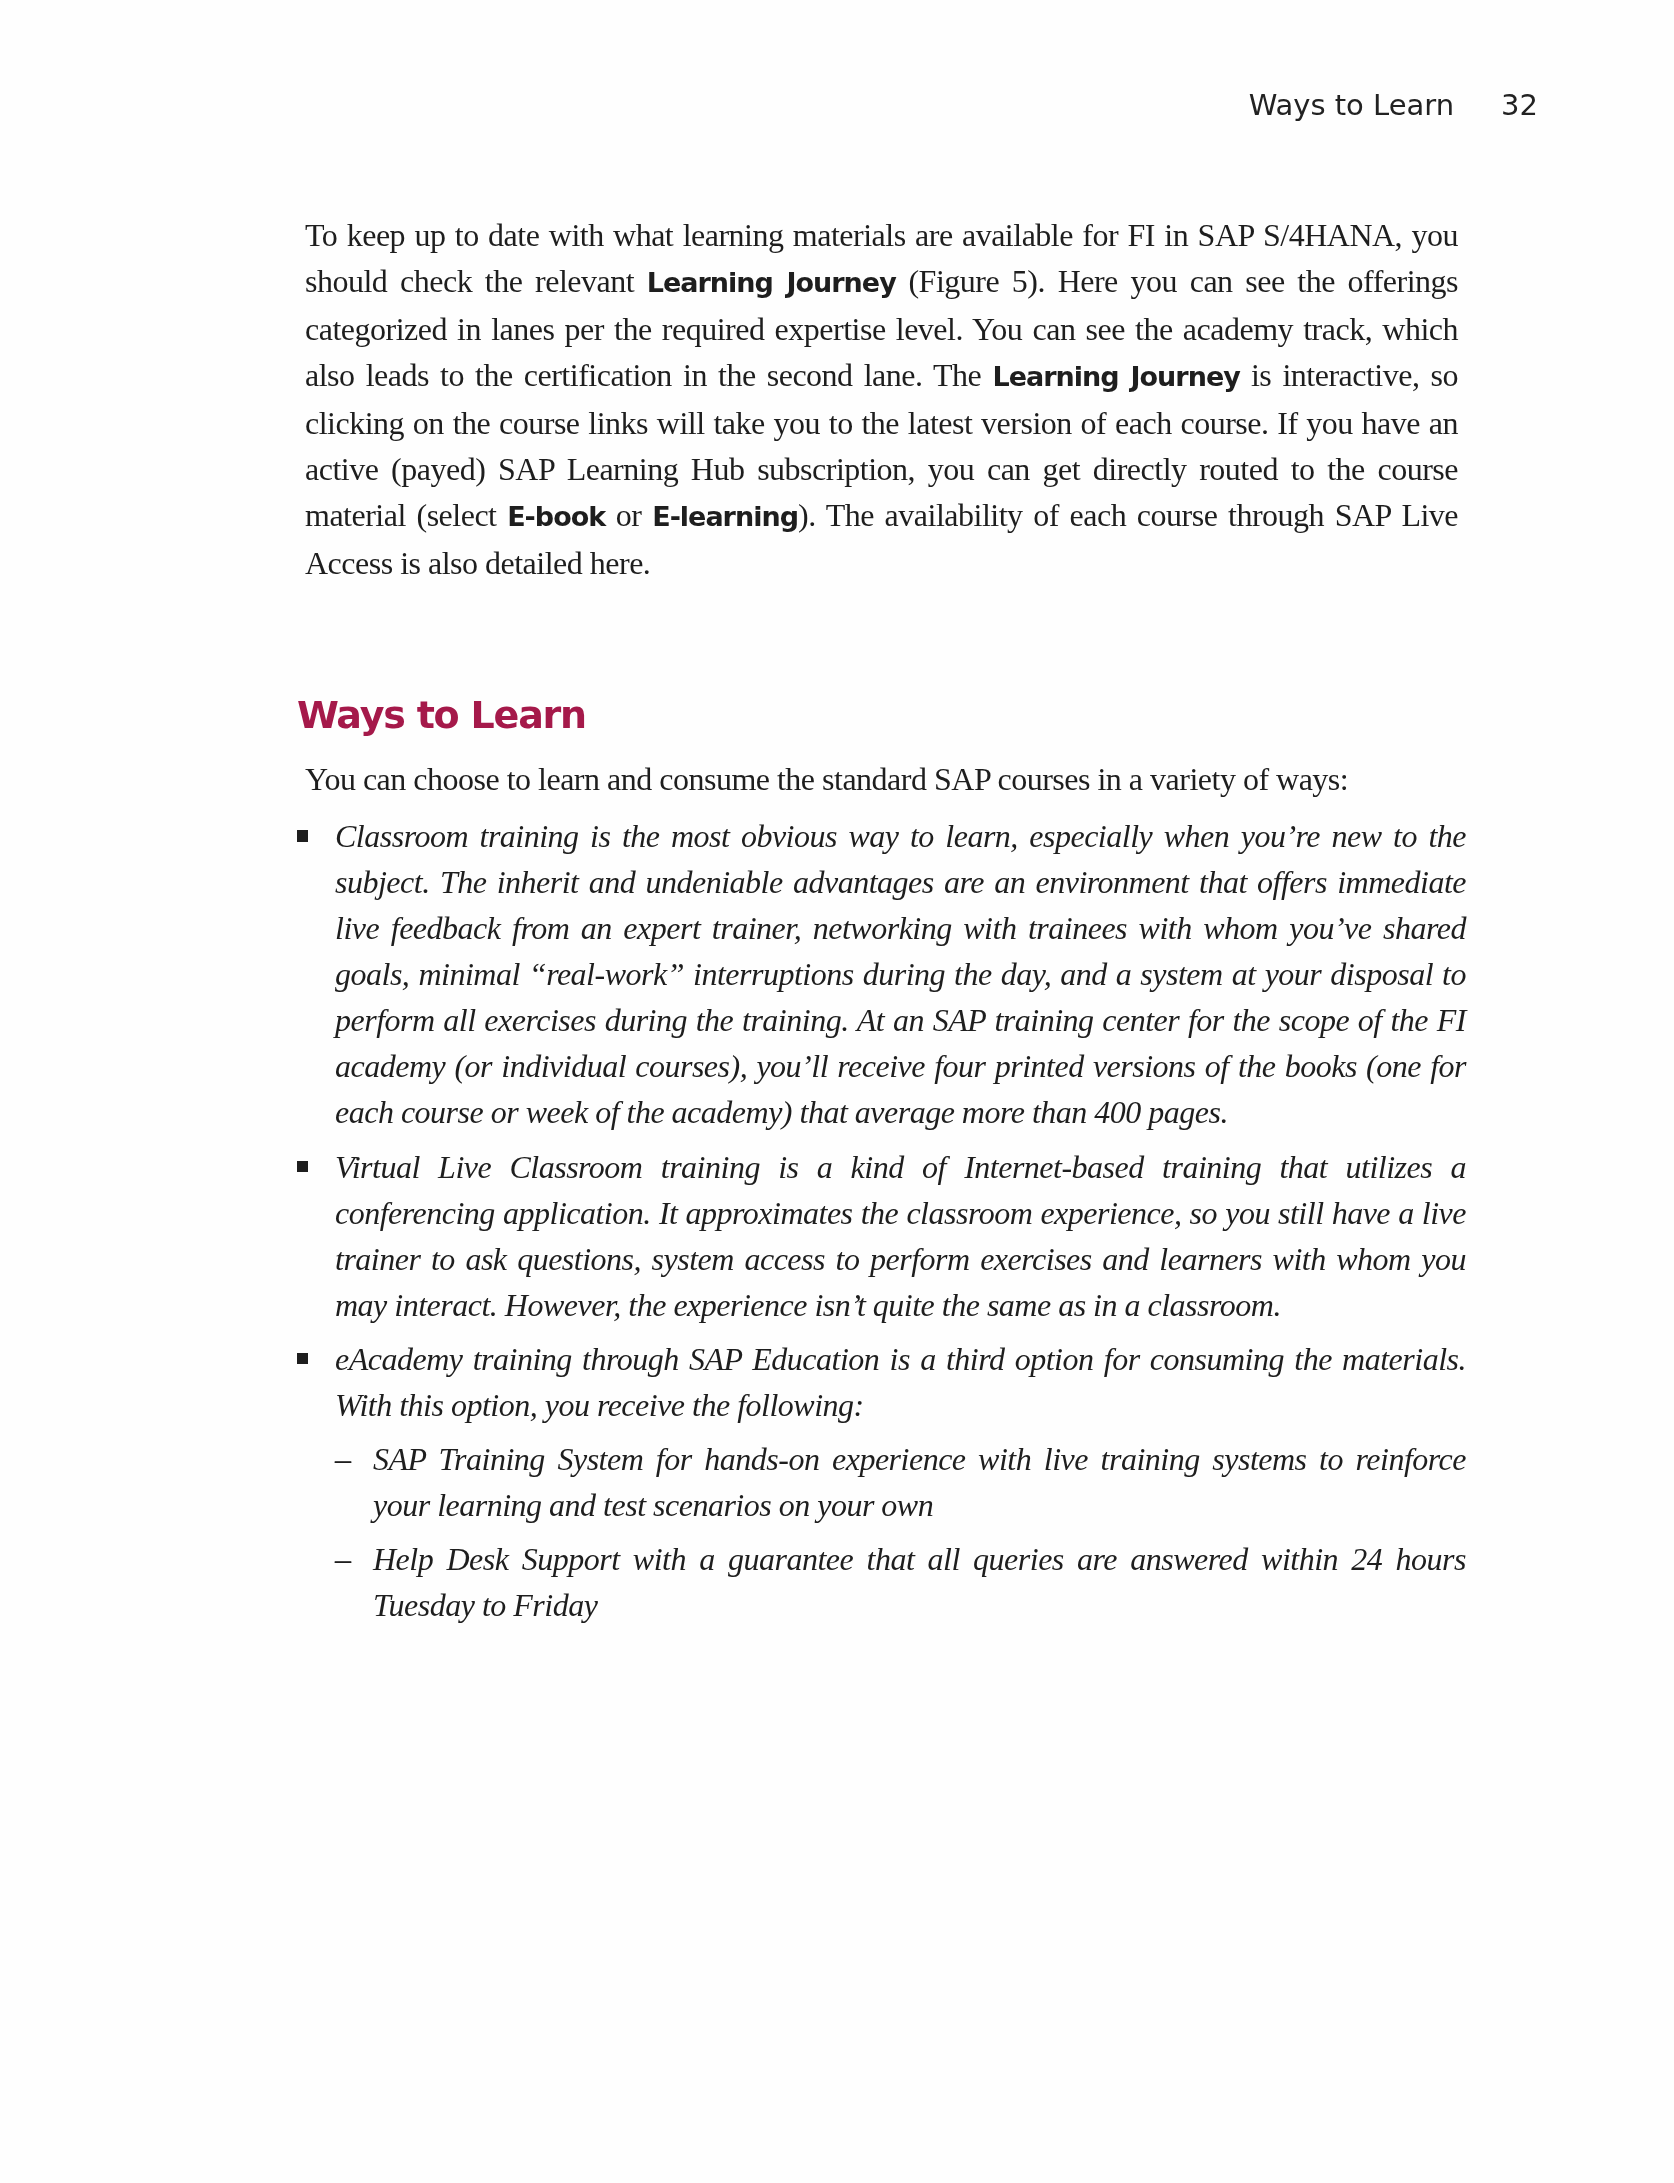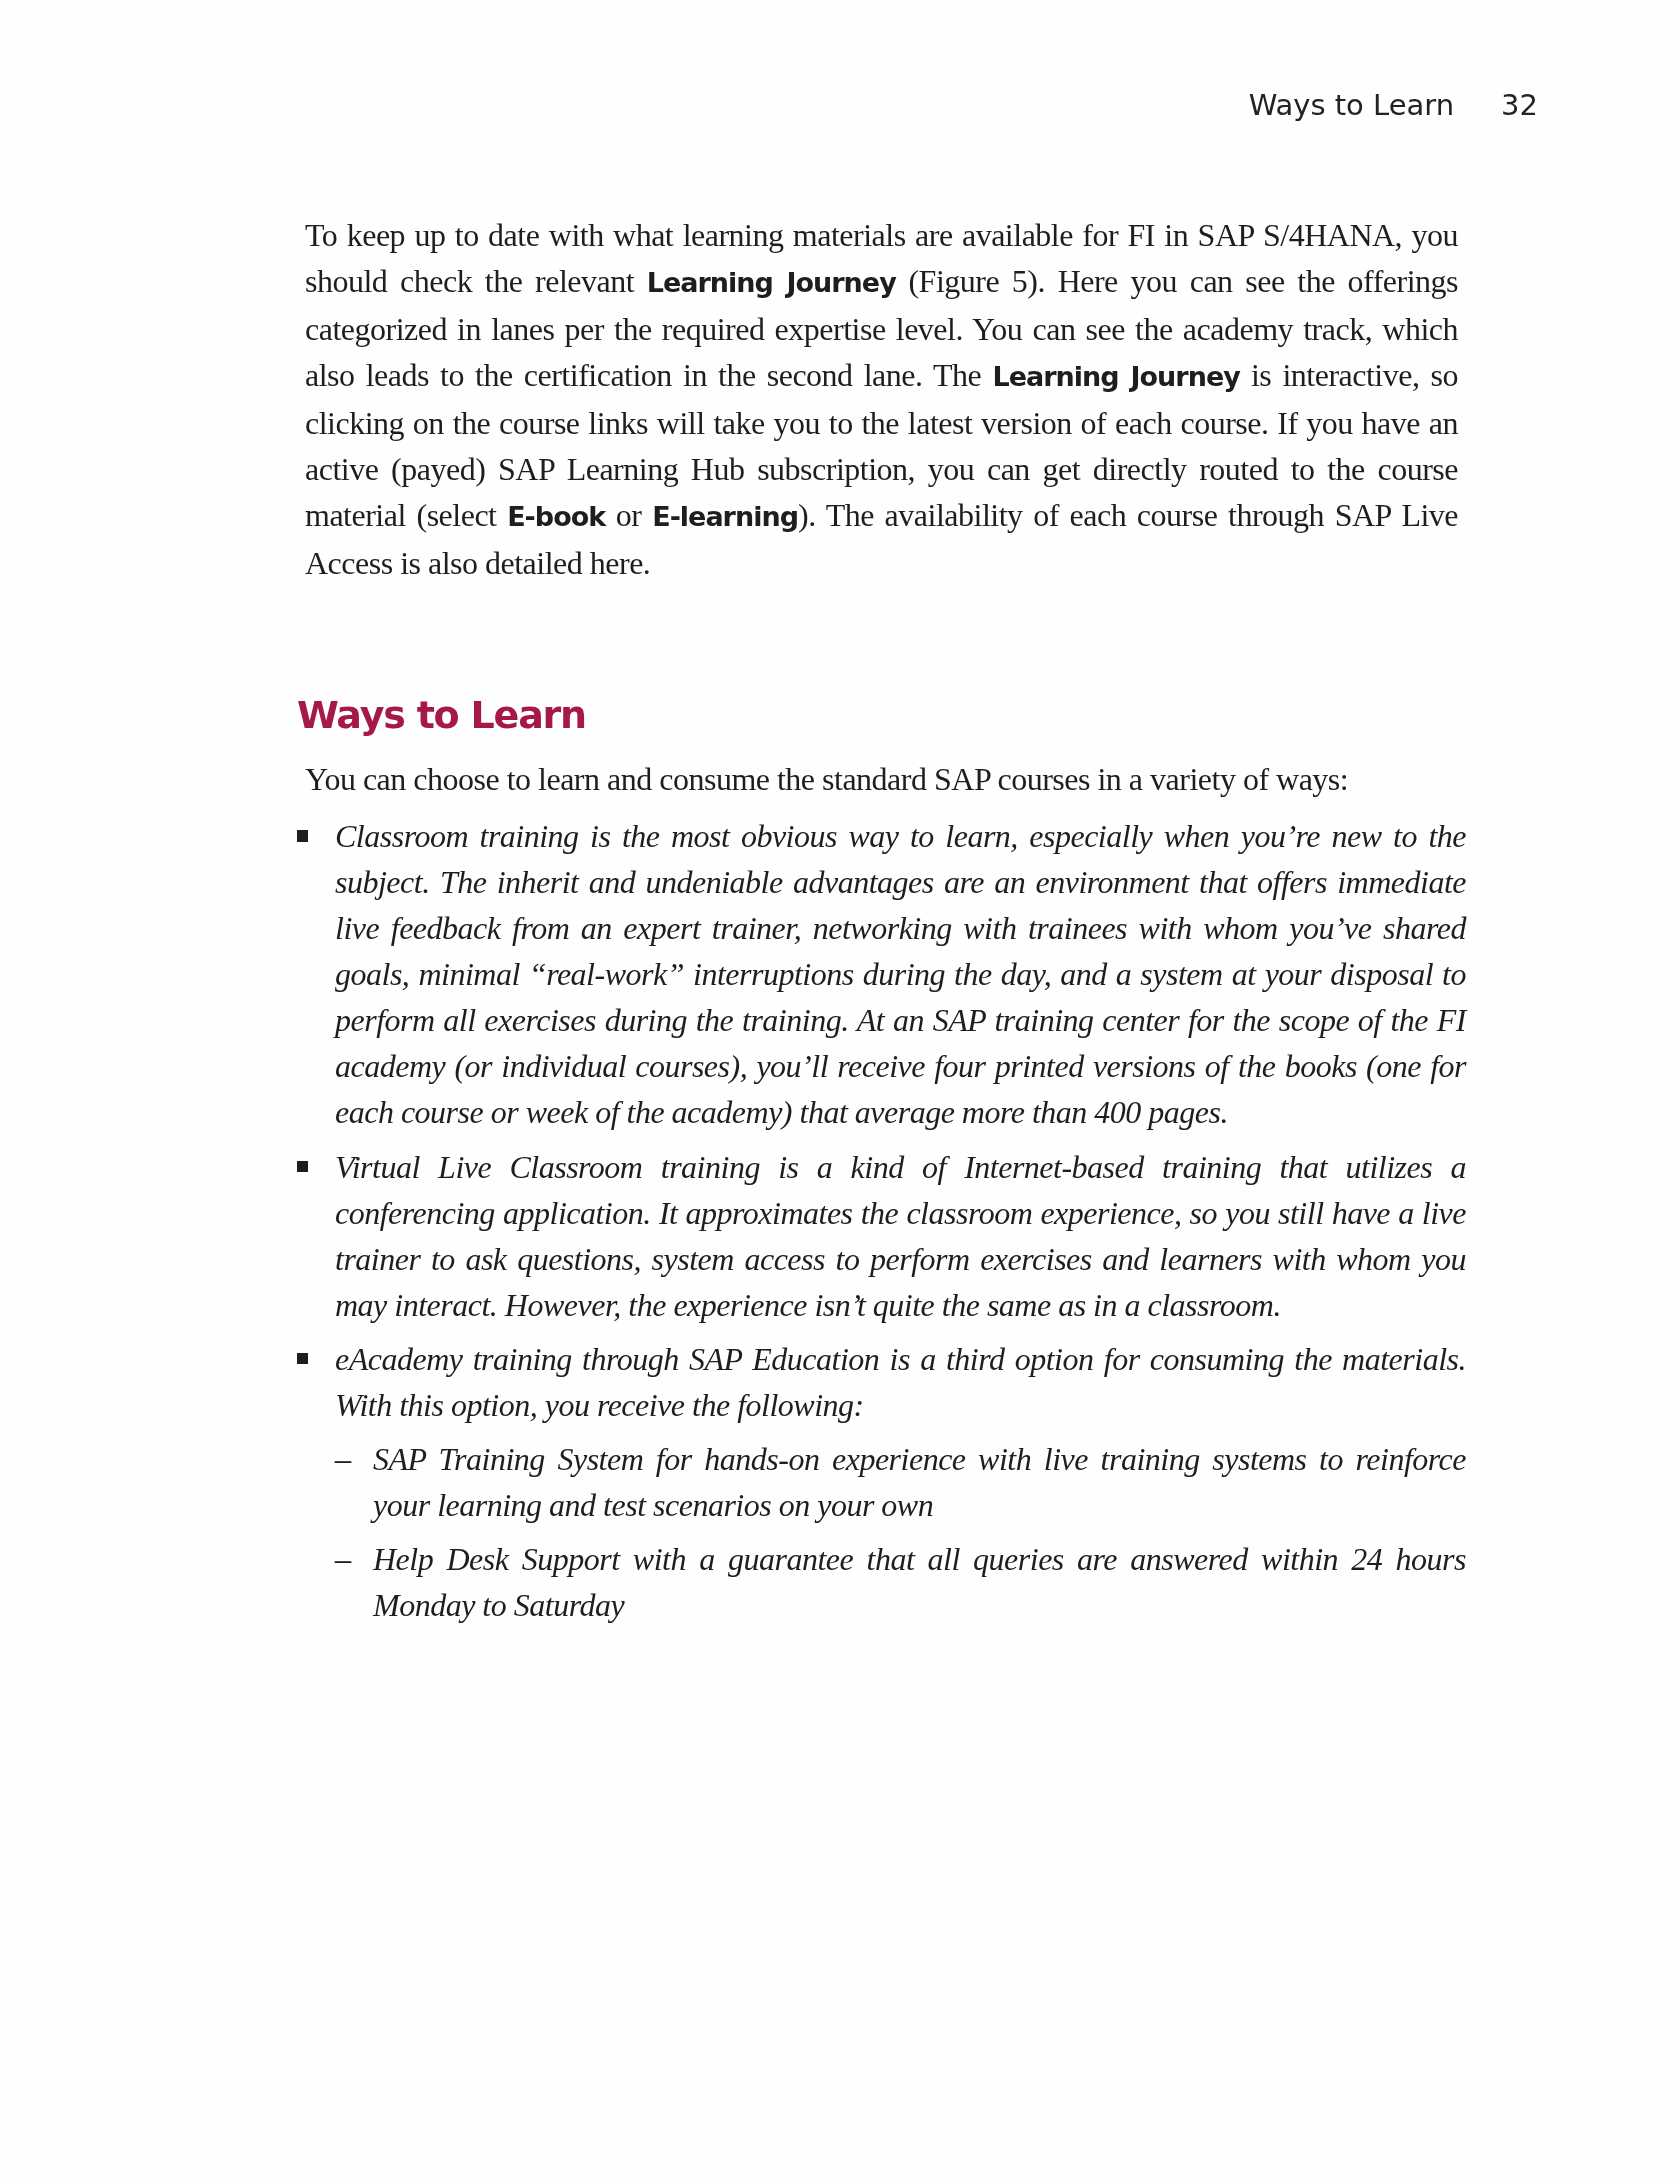--- a/index.html
+++ b/index.html
@@ -109,19 +109,19 @@
         </li>
         <li>
           <span class="dash">–</span>
           <span>SAP Training System for hands-on experience with live training systems to reinforce your learning and test scenarios on your own</span>
         </li>
         <li>
           <span class="dash">–</span>
         </li>
         <li>
           <span class="dash">–</span>
-          <span>Help Desk Support with a guarantee that all queries are answered within 24 hours Monday to Saturday</span>
+          <span>Help Desk Support with a guarantee that all queries are answered within 24 hours Tuesday to Friday</span>
         </li>
       </ul>
     </li>
   </ul>
 </div>
 
 
 </body></html>

